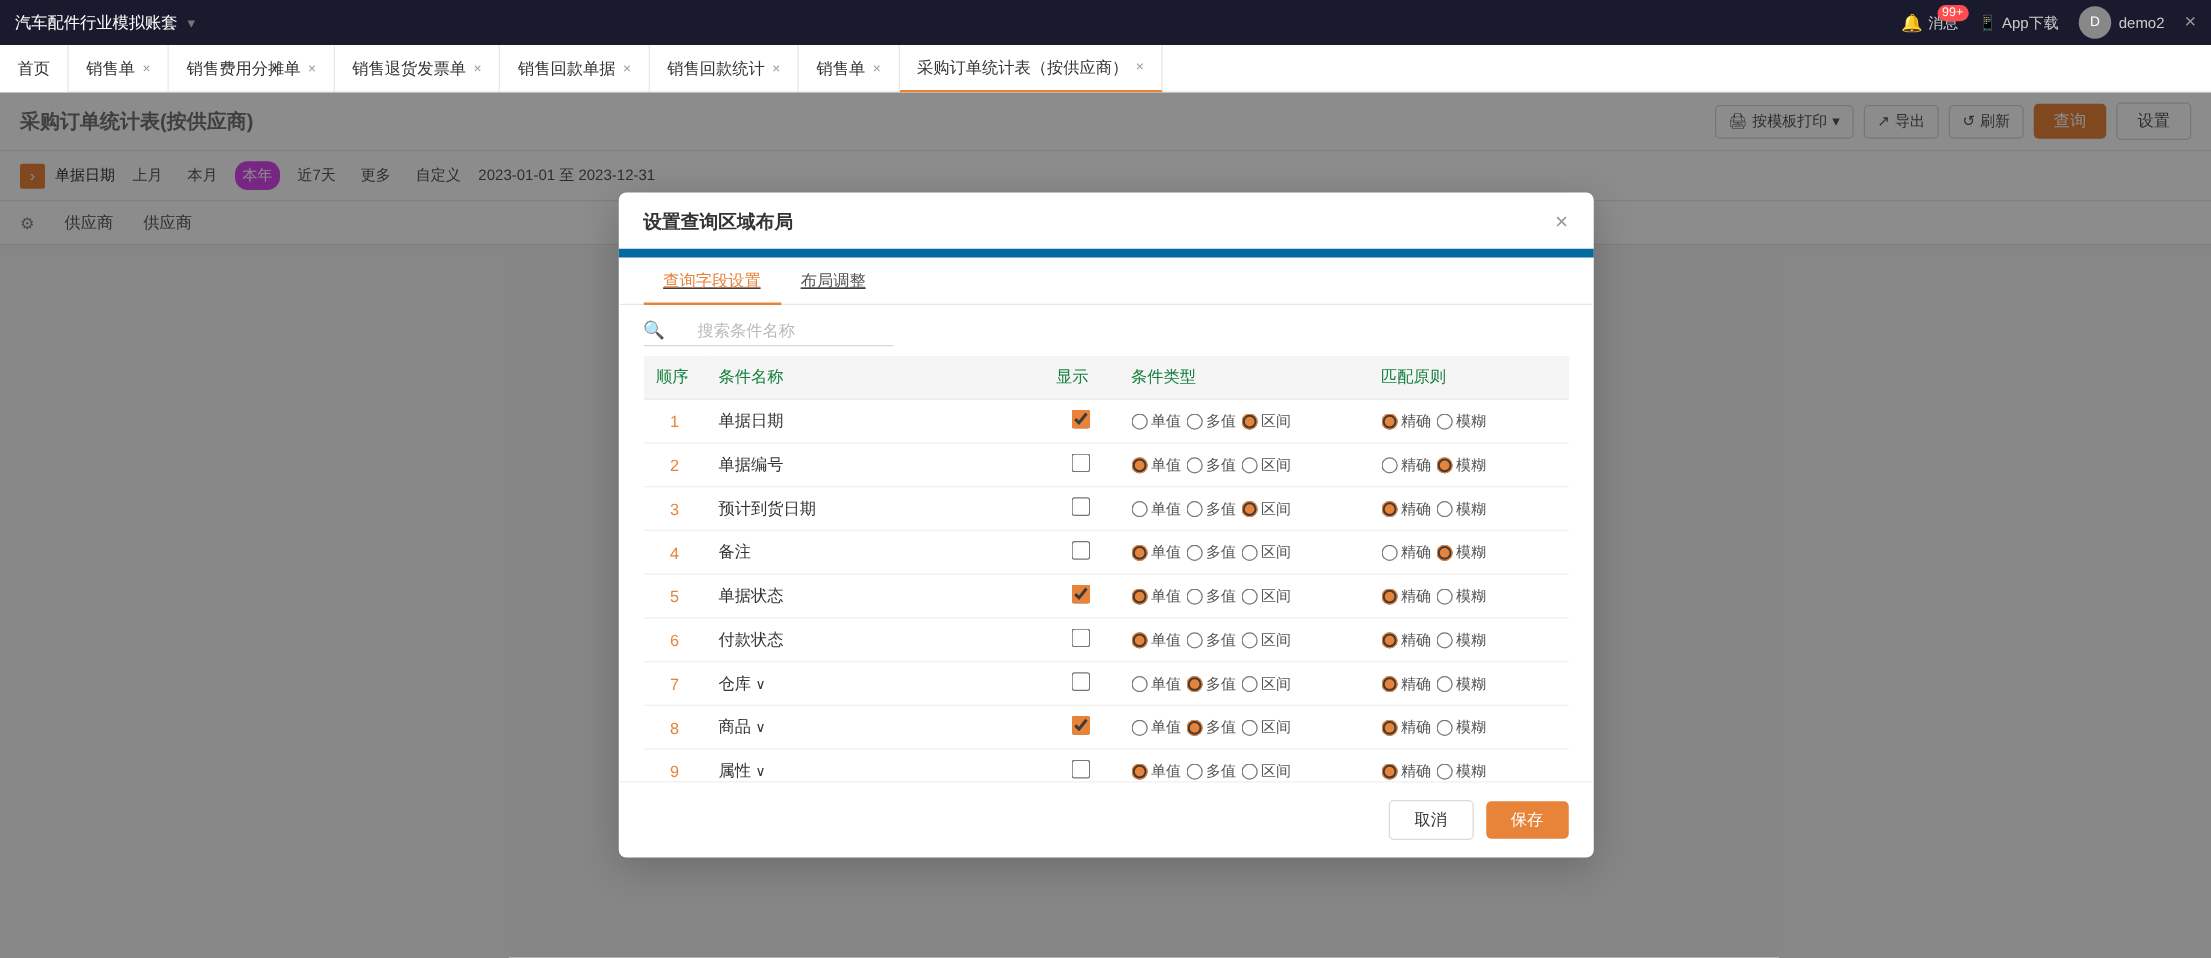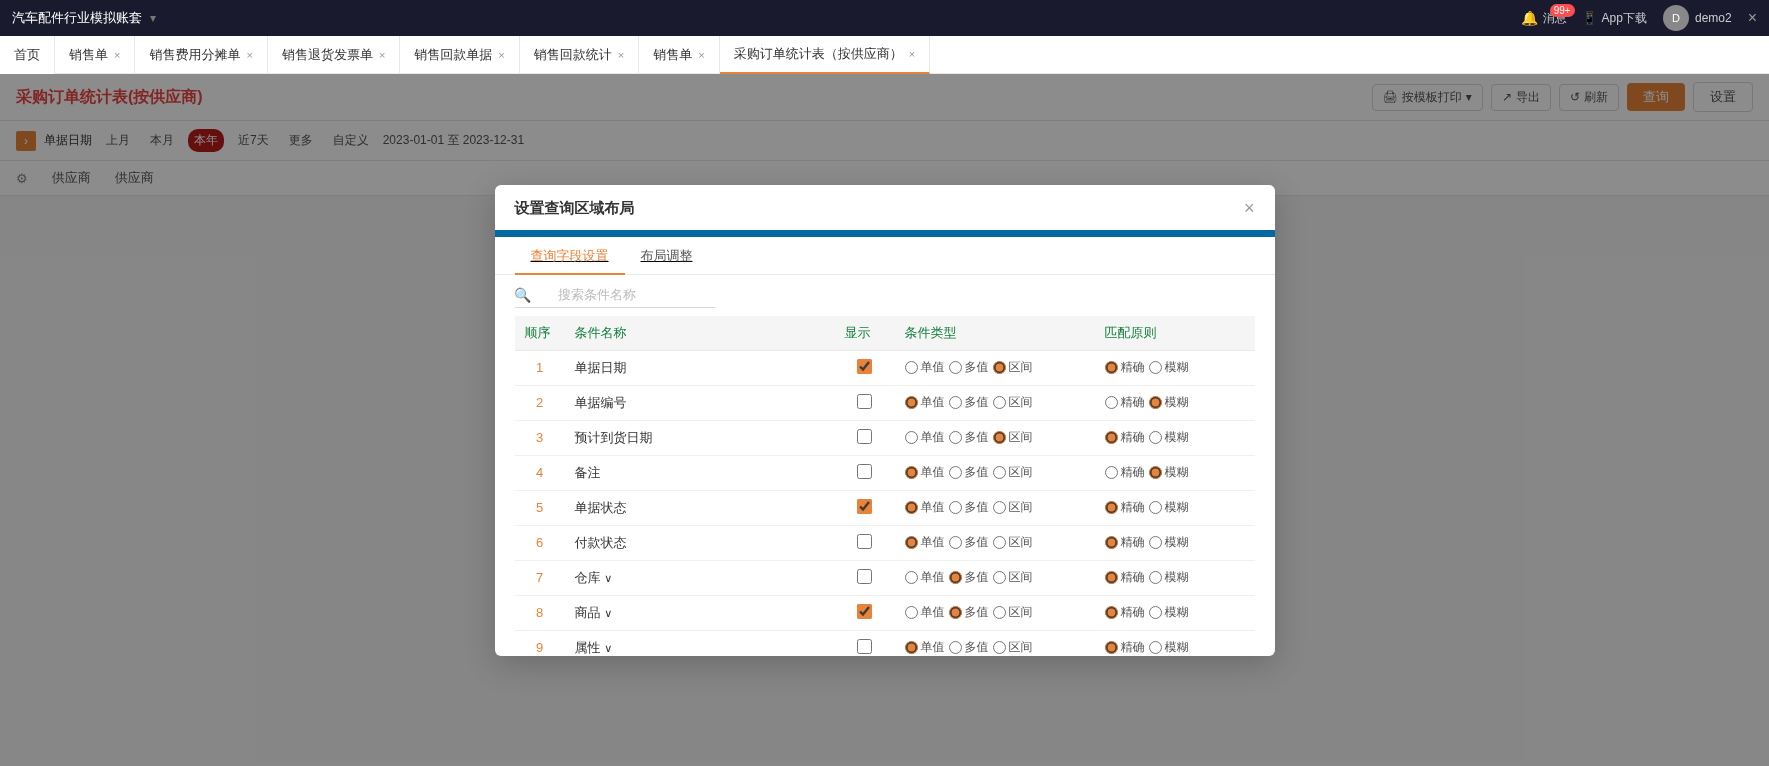--- a/index.html
+++ b/index.html
@@ -57,41 +57,41 @@
 
     
     .page-header {
       background: #fff;
       padding: 8px 16px;
       display: flex;
       align-items: center;
       justify-content: space-between;
       border-bottom: 1px solid #e8e8e8;
     }
-    .page-title { font-size: 16px; font-weight: bold; color: #ef4444; }
+    .page-title { font-size: 16px; font-weight: bold; color: #737373; }
     .page-actions { display: flex; align-items: center; gap: 8px; }
     .btn-print, .btn-export, .btn-refresh {
       border: 1px solid #d9d9d9; background: #fff; padding: 4px 10px; border-radius: 4px; cursor: pointer; font-size: 12px; color: #555; display: flex; align-items: center; gap: 4px;
     }
     .btn-query { background: #e8833a; color: #fff; border: none; padding: 5px 16px; border-radius: 4px; cursor: pointer; font-size: 13px; }
     .btn-set { background: #fff; color: #555; border: 1px solid #d9d9d9; padding: 5px 16px; border-radius: 4px; cursor: pointer; font-size: 13px; }
 
     
     .filter-area {
       background: #fff;
       padding: 8px 16px;
       display: flex;
       align-items: center;
       gap: 8px;
       border-bottom: 1px solid #e8e8e8;
     }
     .filter-toggle { background: #e8833a; color: #fff; border: none; width: 20px; height: 20px; cursor: pointer; border-radius: 2px; font-size: 12px; }
     .date-label { font-size: 12px; color: #333; }
     .date-btn { border: none; background: none; padding: 3px 6px; cursor: pointer; font-size: 12px; color: #555; border-radius: 3px; }
-    .date-btn.active { background: #b91c1c; color: #fff; border-radius: 10px; }
+    .date-btn.active { background: #d946ef; color: #fff; border-radius: 10px; }
     .date-range { font-size: 12px; color: #555; }
 
     
     .overlay {
       position: absolute;
       top: 0; left: 0; right: 0; bottom: 0;
       background: rgba(0,0,0,0.45);
       z-index: 100;
       display: flex;
       align-items: center;
@@ -515,17 +515,21 @@
                   <label class="radio-label"><input type="radio" class="radio-input" name="match9" checked="" style="">精确</label>
                   <label class="radio-label"><input type="radio" class="radio-input" name="match9" style="">模糊</label>
                 </span>
               </td>
             </tr>
 
           </tbody>
         </table>
       </div>
 
+      <div class="modal-footer">
+        <button class="btn-cancel">取消</button>
+        <button class="btn-save">保存</button>
+      </div>
 
     </div>
   </div>
 
 </div>
 
 </body></html>

